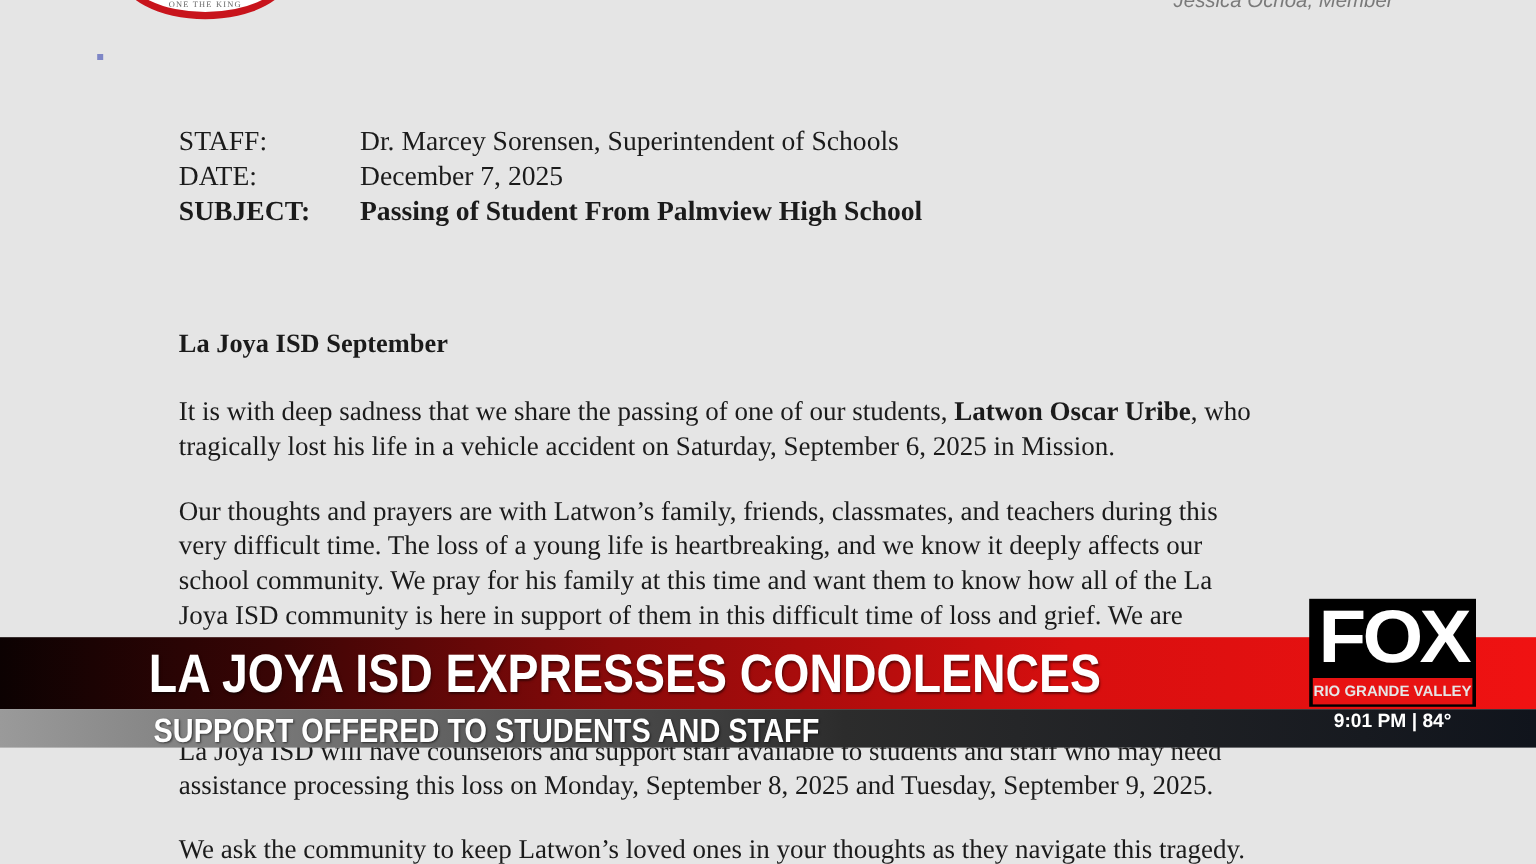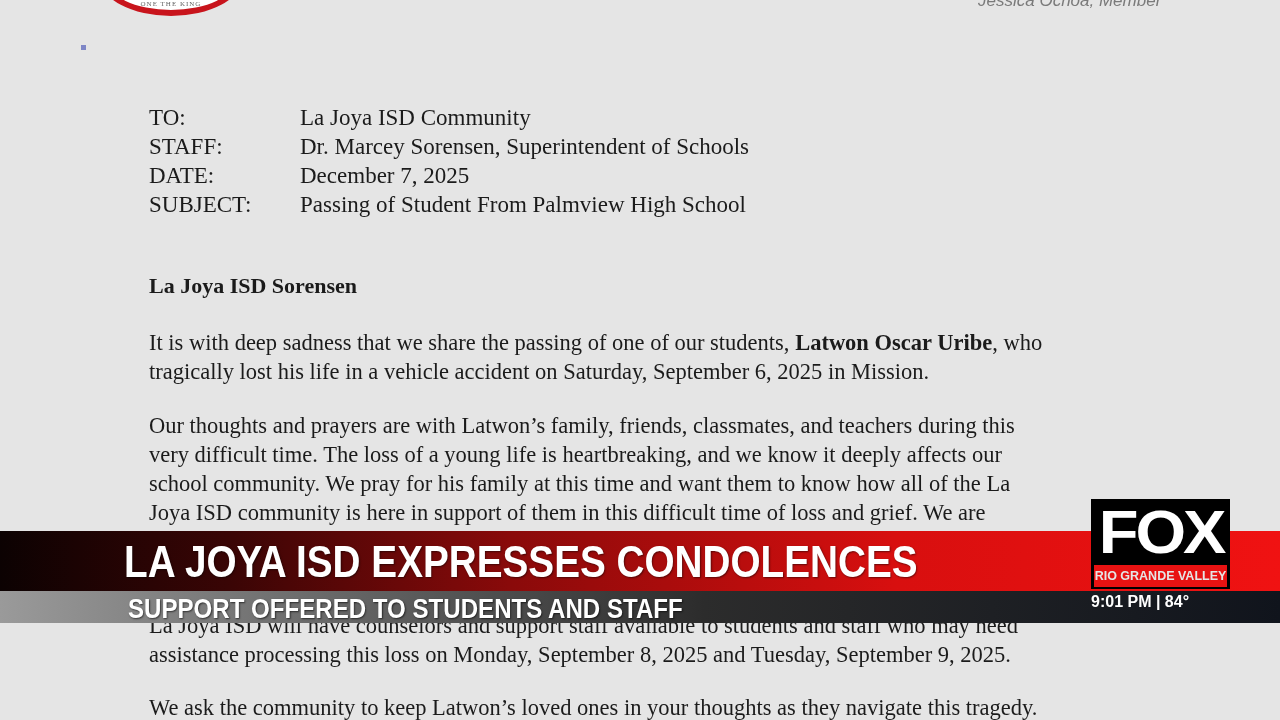--- a/index.html
+++ b/index.html
@@ -15,21 +15,21 @@
   }
   .seal-text { position: absolute; left: 0; right: 0; bottom: 2px; text-align: center; font-size: 7px; color: #666; letter-spacing: 1px; }
   .board-member {
     position: absolute; left: 978px; top: -9px; font-family: "Liberation Sans", sans-serif;
     font-style: italic; font-size: 17px; color: #7a7a7a; white-space: nowrap;
   }
   .dot { position: absolute; left: 81px; top: 45px; width: 5px; height: 5px; background: #7e86c6; }
   .memo { position: absolute; left: 149px; top: 103px; font-size: 23px; color: #1b1b1b; line-height: 29px; }
   .memo-row { display: flex; white-space: nowrap; }
   .memo-label { width: 151px; }
-  .memo-row.bold { font-weight: normal; }
+  .memo-row.bold { font-weight: bold; }
   .heading { position: absolute; left: 149px; top: 273px; font-size: 22px; font-weight: bold; color: #1b1b1b; }
   .para { position: absolute; left: 149px; font-size: 22.5px; line-height: 29px; color: #1b1b1b; width: 1010px; }
   .para .ln { display: block; white-space: nowrap; }
   .p1 { top: 328px; }
   .p2 { top: 411px; }
   .p3 { top: 611px; }
   .p4 { top: 693px; }
 
   
   .lt-main {
@@ -57,54 +57,50 @@
     position: absolute; left: 1097px; top: 498px; width: 128px; text-align: center; color: #fff;
     font-family: "Liberation Sans", sans-serif; font-weight: bold; font-size: 62px; line-height: 68px;
     letter-spacing: -3px; transform: scaleX(1.05);
   }
   .logo-region {
     position: absolute; left: 1094px; top: 565px; width: 133px; height: 22px; background: #e81212;
     color: #e5e5e5; font-family: "Liberation Sans", sans-serif; font-weight: bold; font-size: 12.5px;
     text-align: center; line-height: 22px; white-space: nowrap;
   }
   .clock {
-    position: absolute; left: 1091px; top: 591px; width: 139px; height: 32px; text-align: left;
+    position: absolute; left: 1091px; top: 591px; width: 139px; height: 32px; text-align: center;
     color: #fff; font-family: "Liberation Sans", sans-serif; font-weight: bold; font-size: 16px; line-height: 22px;
   }
 </style>
 </head>
 <body>
 
 <div class="doc">
   <div class="seal">
     <div class="seal-text">ONE THE KING</div>
   </div>
   <div class="board-member">Jessica Ochoa, Member</div>
   <div class="dot"></div>
 
   <div class="memo">
     <div class="memo-row">
-      <span class="memo-label">TO:</span>
-      <span>La Joya ISD Community</span>
-    </div>
-    <div class="memo-row">
       <span class="memo-label">STAFF:</span>
       <span>Dr. Marcey Sorensen, Superintendent of Schools</span>
     </div>
     <div class="memo-row">
       <span class="memo-label">DATE:</span>
       <span>December 7, 2025</span>
     </div>
     <div class="memo-row bold">
       <span class="memo-label">SUBJECT:</span>
       <span>Passing of Student From Palmview High School</span>
     </div>
   </div>
 
-  <div class="heading">La Joya ISD Sorensen</div>
+  <div class="heading">La Joya ISD September</div>
 
   <div class="para p1">
     <span class="ln"><span>It is with deep sadness that we share the passing of one of our students, </span><b>Latwon Oscar Uribe</b><span>, who</span></span>
     <span class="ln">tragically lost his life in a vehicle accident on Saturday, September 6, 2025 in Mission.</span>
   </div>
 
   <div class="para p2">
     <span class="ln">Our thoughts and prayers are with Latwon’s family, friends, classmates, and teachers during this</span>
     <span class="ln">very difficult time. The loss of a young life is heartbreaking, and we know it deeply affects our</span>
     <span class="ln">school community.  We pray for his family at this time and want them to know how all of the La</span>

